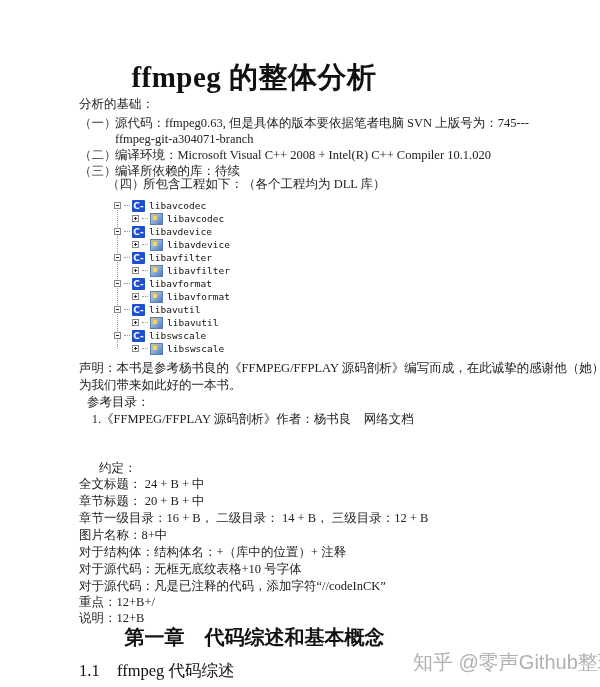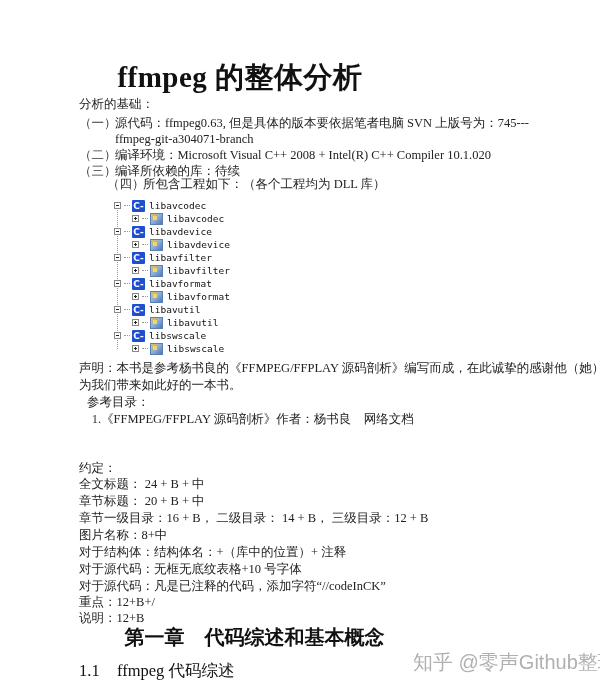--- a/index.html
+++ b/index.html
@@ -5,20 +5,21 @@
     html, body { margin: 0; padding: 0; background: #ffffff; }
     body {
       width: 600px; height: 687px; position: relative; overflow: hidden;
       font-family: "Liberation Serif", "DejaVu Serif", serif;
       color: #1a1a1a;
     }
     .title {
       position: absolute; left: 0; width: 480px; top: 58px;
       text-align: center; font-size: 29px; font-weight: bold; color: #111;
       letter-spacing: 0.5px;
+      padding-left: 14px;
     }
     .line {
       position: absolute; left: 79px; font-size: 12.5px; line-height: 16px;
       white-space: nowrap; color: #222;
     }
     .item-num { display: inline-block; width: 36px; color: #333; }
     .tree {
       position: absolute; left: 114px; top: 199px; width: 200px; height: 155px;
     }
     .tree-row {
@@ -173,21 +174,21 @@
     </div>
   </div>
 
   <div class="line" style="top:360px;">声明：本书是参考杨书良的《FFMPEG/FFPLAY 源码剖析》编写而成，在此诚挚的感谢他（她）</div>
   <div class="line" style="top:377px;">为我们带来如此好的一本书。</div>
   <div class="line" style="top:394px;margin-left:8px;">参考目录：</div>
   <div class="line" style="top:411px;text-align:right;">
     <span class="item-num" style="width:22px;">1.</span><span>《FFMPEG/FFPLAY 源码剖析》作者：杨书良　网络文档</span>
   </div>
 
-  <div class="line" style="top:460px;">约定：</div>
+  <div class="line" style="top:460px;margin-left:20px;">约定：</div>
   <div class="line" style="top:476px;">全文标题：  24 + B +  中</div>
   <div class="line" style="top:493px;">章节标题：  20 + B +  中</div>
   <div class="line" style="top:510px;">章节一级目录：16 + B，  二级目录：  14 + B，  三级目录：12 + B</div>
   <div class="line" style="top:527px;">图片名称：8+中</div>
   <div class="line" style="top:544px;">对于结构体：结构体名：+（库中的位置）+ 注释</div>
   <div class="line" style="top:561px;">对于源代码：无框无底纹表格+10 号字体</div>
   <div class="line" style="top:578px;">对于源代码：凡是已注释的代码，添加字符“//codeInCK”</div>
   <div class="line" style="top:594px;">重点：12+B+/</div>
   <div class="line" style="top:610px;">说明：12+B</div>
 

